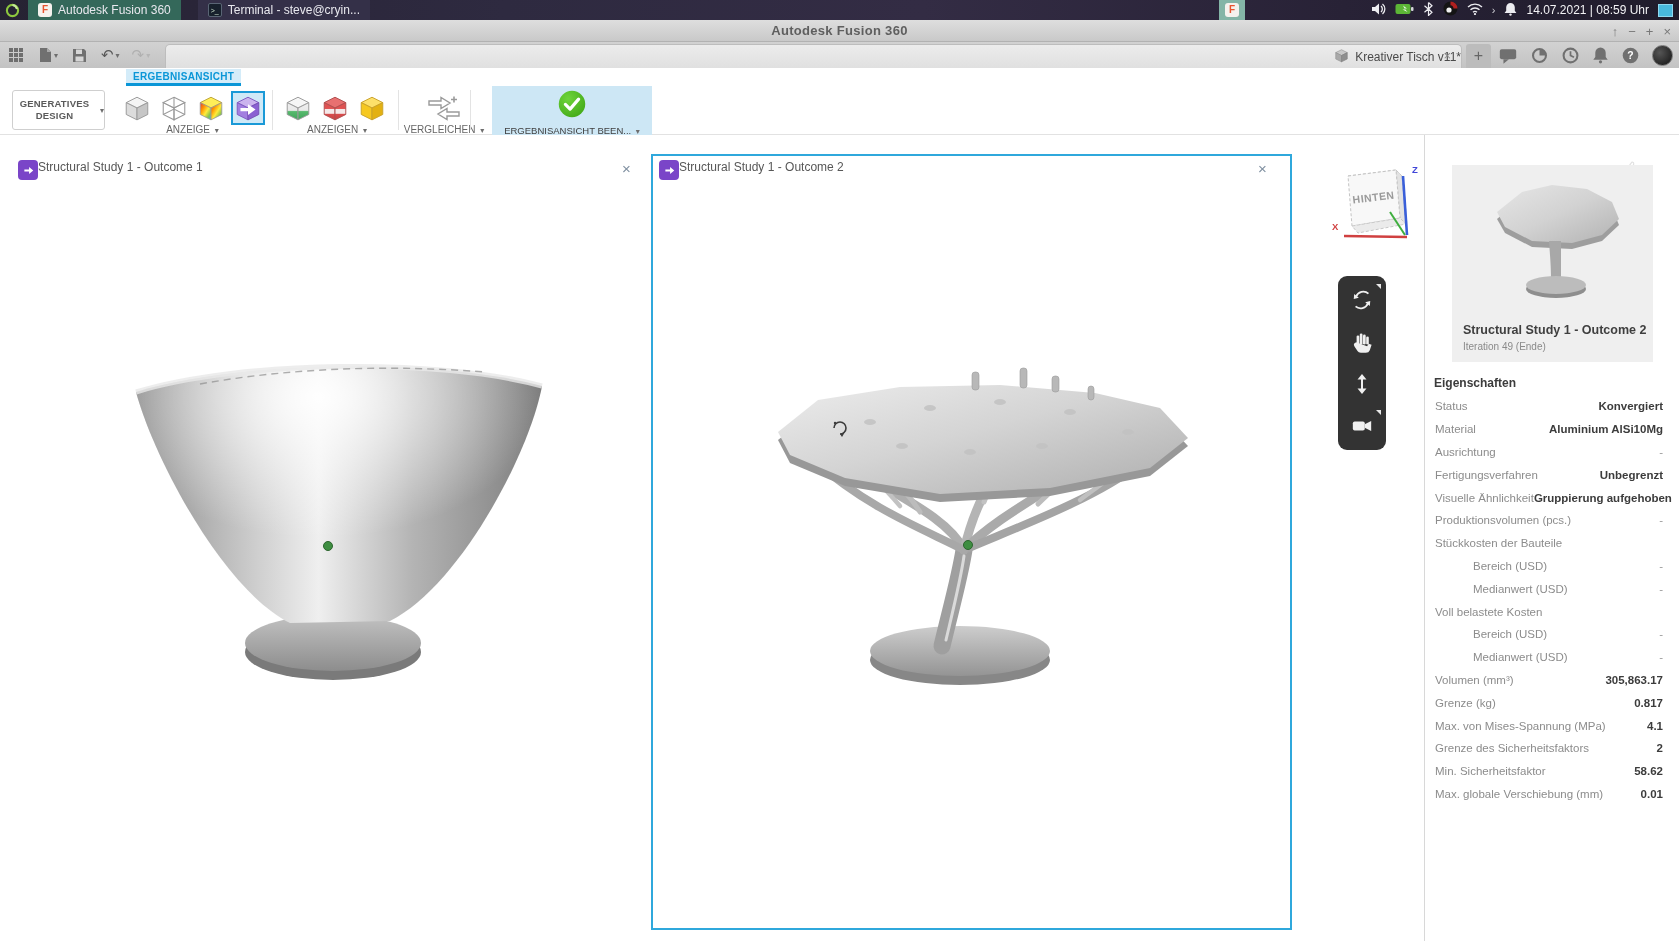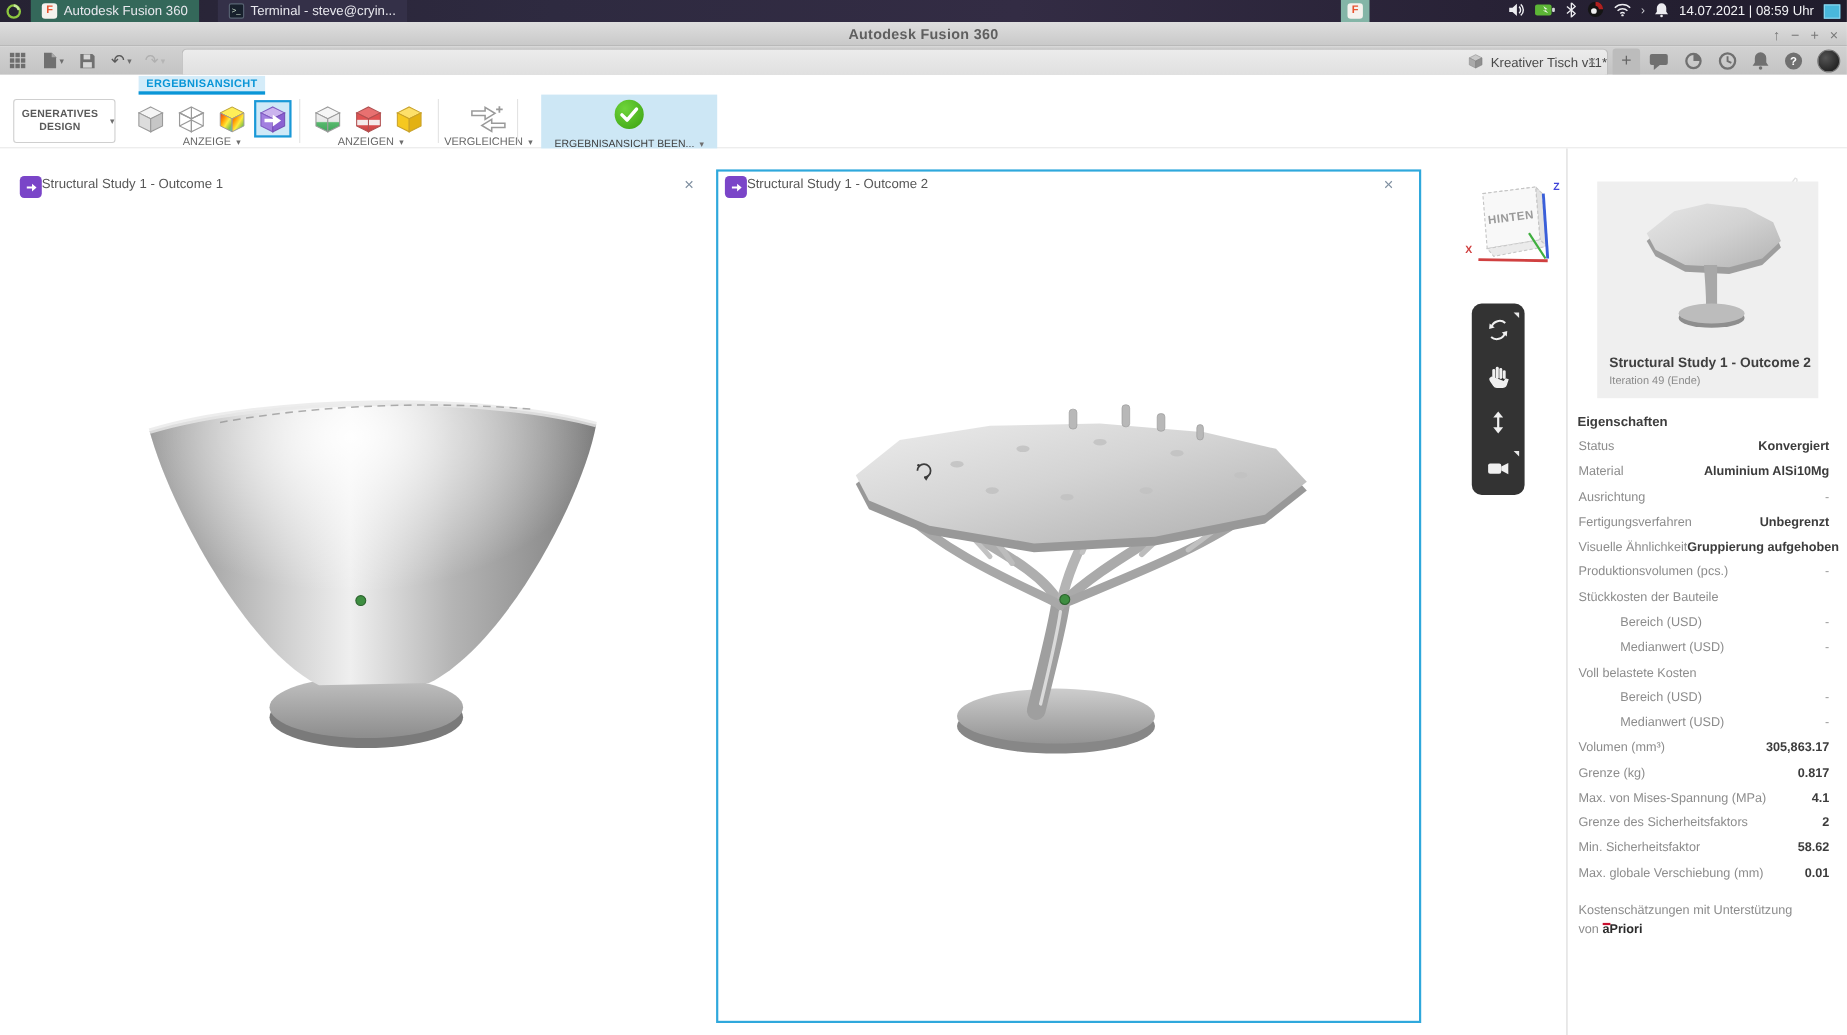--- a/index.html
+++ b/index.html
@@ -644,18 +644,13 @@
       <div class="prop-row">
         <span class="prop-label">Min. Sicherheitsfaktor</span>
         <span class="prop-value strong">58.62</span>
       </div>
       <div class="prop-row">
         <span class="prop-label">Max. globale Verschiebung (mm)</span>
         <span class="prop-value strong">0.01</span>
       </div>
     </div>
 
-  <div class="props-footer">
-    <span>Kostenschätzungen mit Unterstützung</span><br>
-    <span>von</span>
-    <span class="brand">aPriori</span>
-  </div>
 </div>
 
 </body></html>

